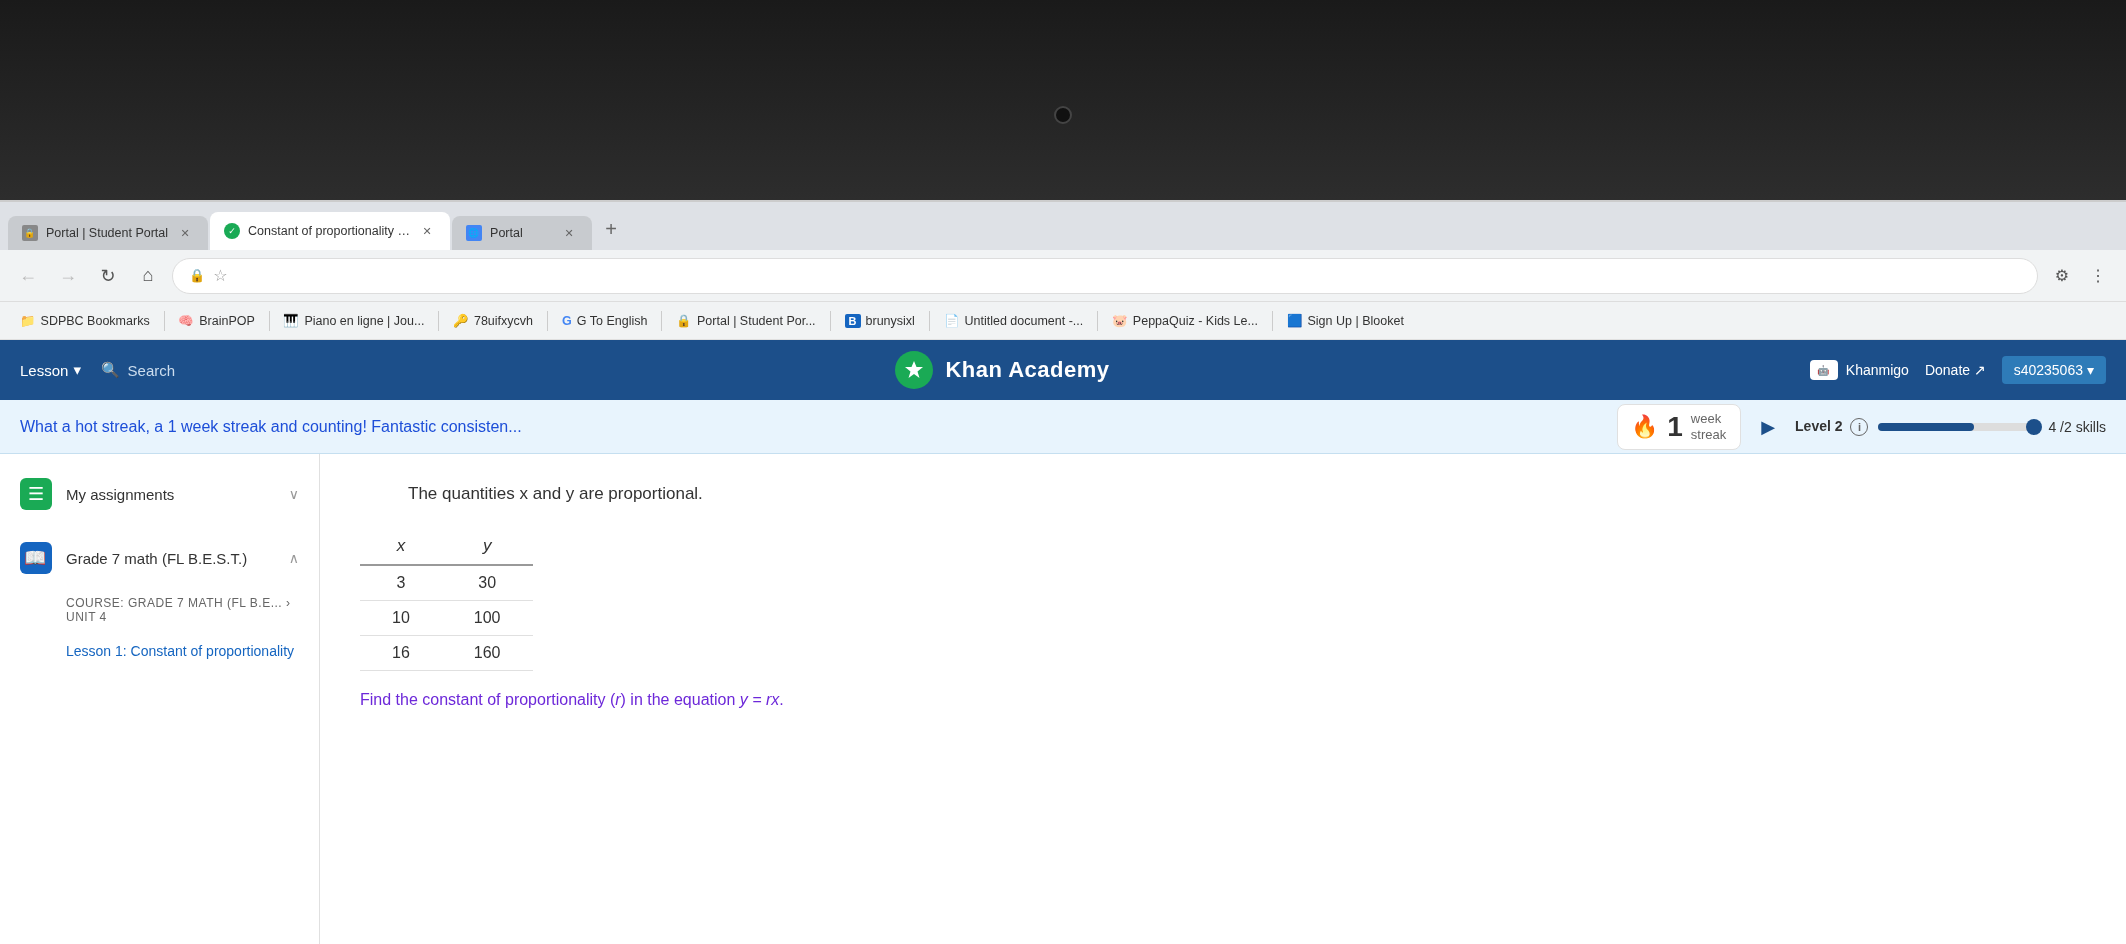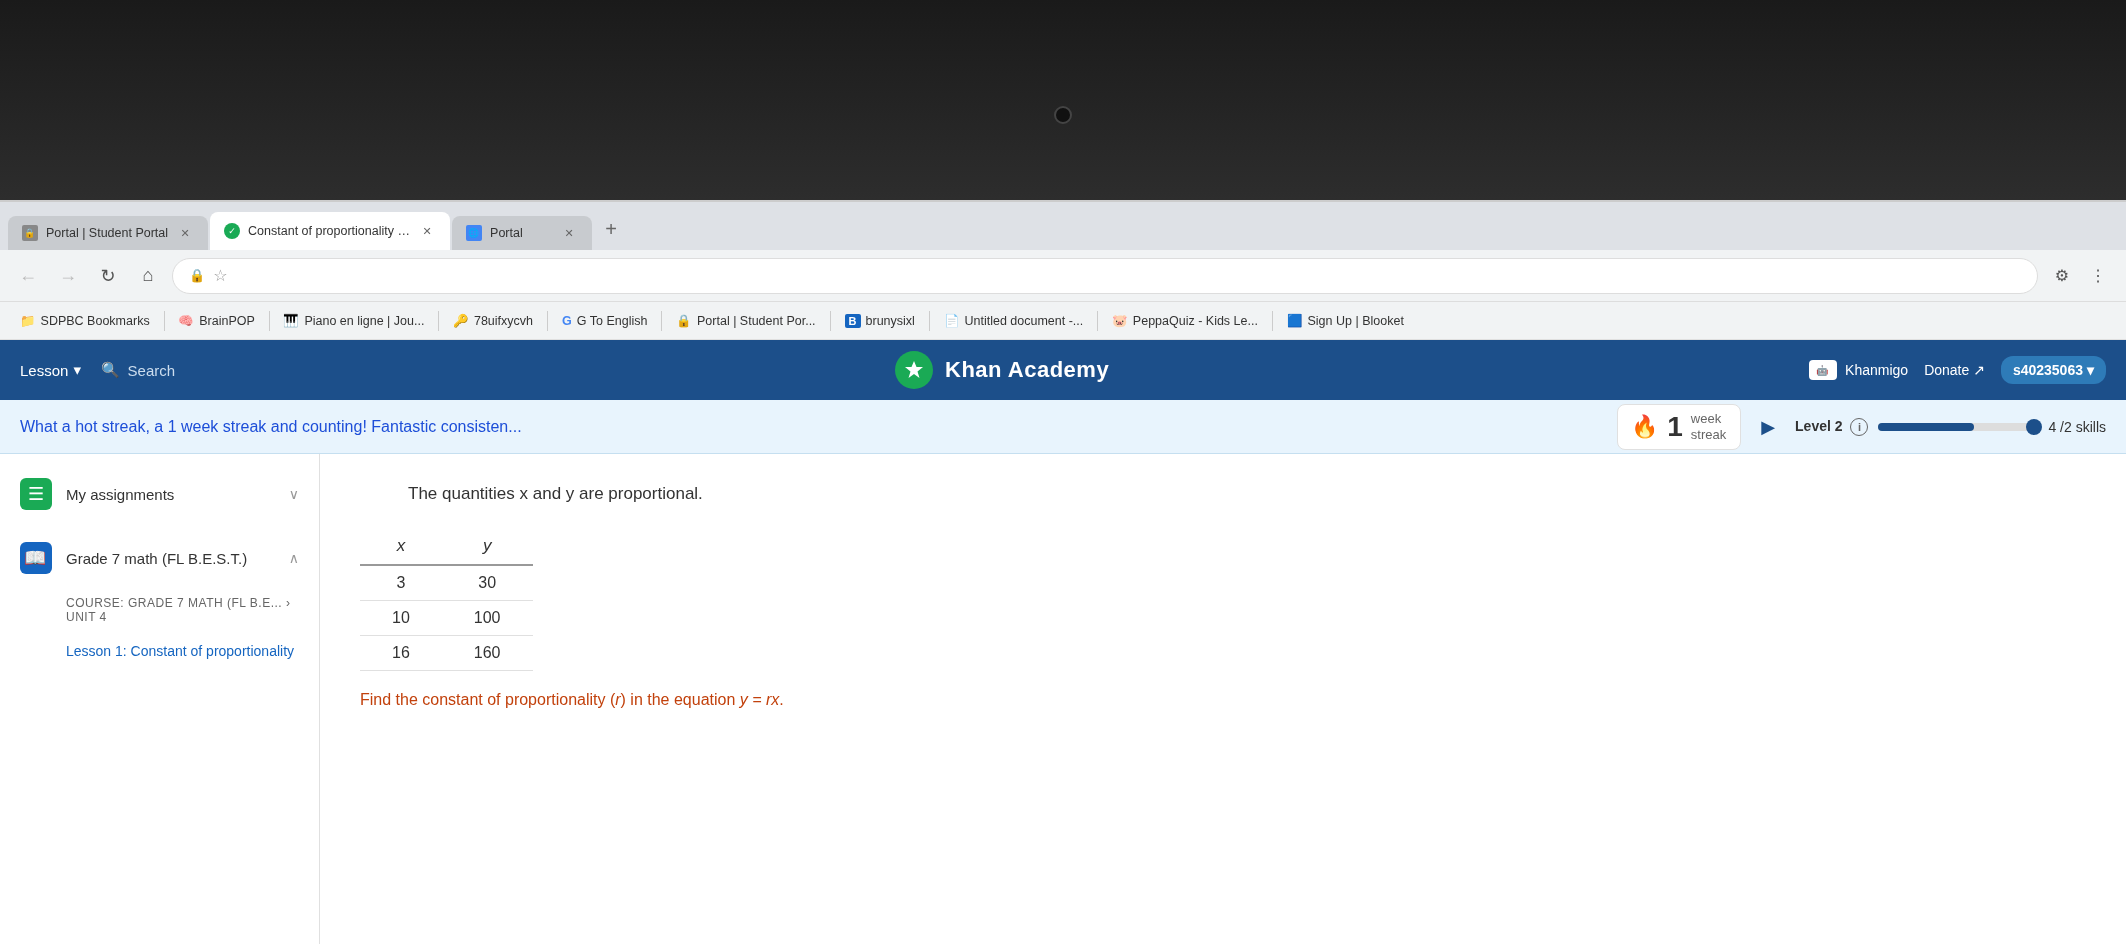--- a/index.html
+++ b/index.html
@@ -291,23 +291,23 @@
       font-size: 14px;
       cursor: pointer;
       display: flex;
       align-items: flex-start;
       gap: 4px;
     }
     .ka-user {
       background: #2e7bb8;
       color: #fff;
       font-size: 14px;
-      font-weight: bold;
+      font-weight: normal;
       padding: 6px 12px;
-      border-radius: 12px;
+      border-radius: 4px;
       cursor: pointer;
       display: flex;
       align-items: center;
       gap: 4px;
     }
 
     
     .streak-banner {
       background: #e8f4fd;
       border-bottom: 1px solid #c5dff0;
@@ -474,21 +474,21 @@
       border-bottom: 1px solid #e0e0e0;
     }
     .prop-table th {
       font-style: italic;
       font-weight: normal;
       border-bottom: 2px solid #999;
       font-size: 17px;
     }
     .find-text {
       font-size: 16px;
-      color: #c2410c;
+      color: #6d28d9;
       margin-top: 20px;
     }
     .find-text em {
       font-style: italic;
     }
 
     
     .fav-portal { background: #666; }
 
     

